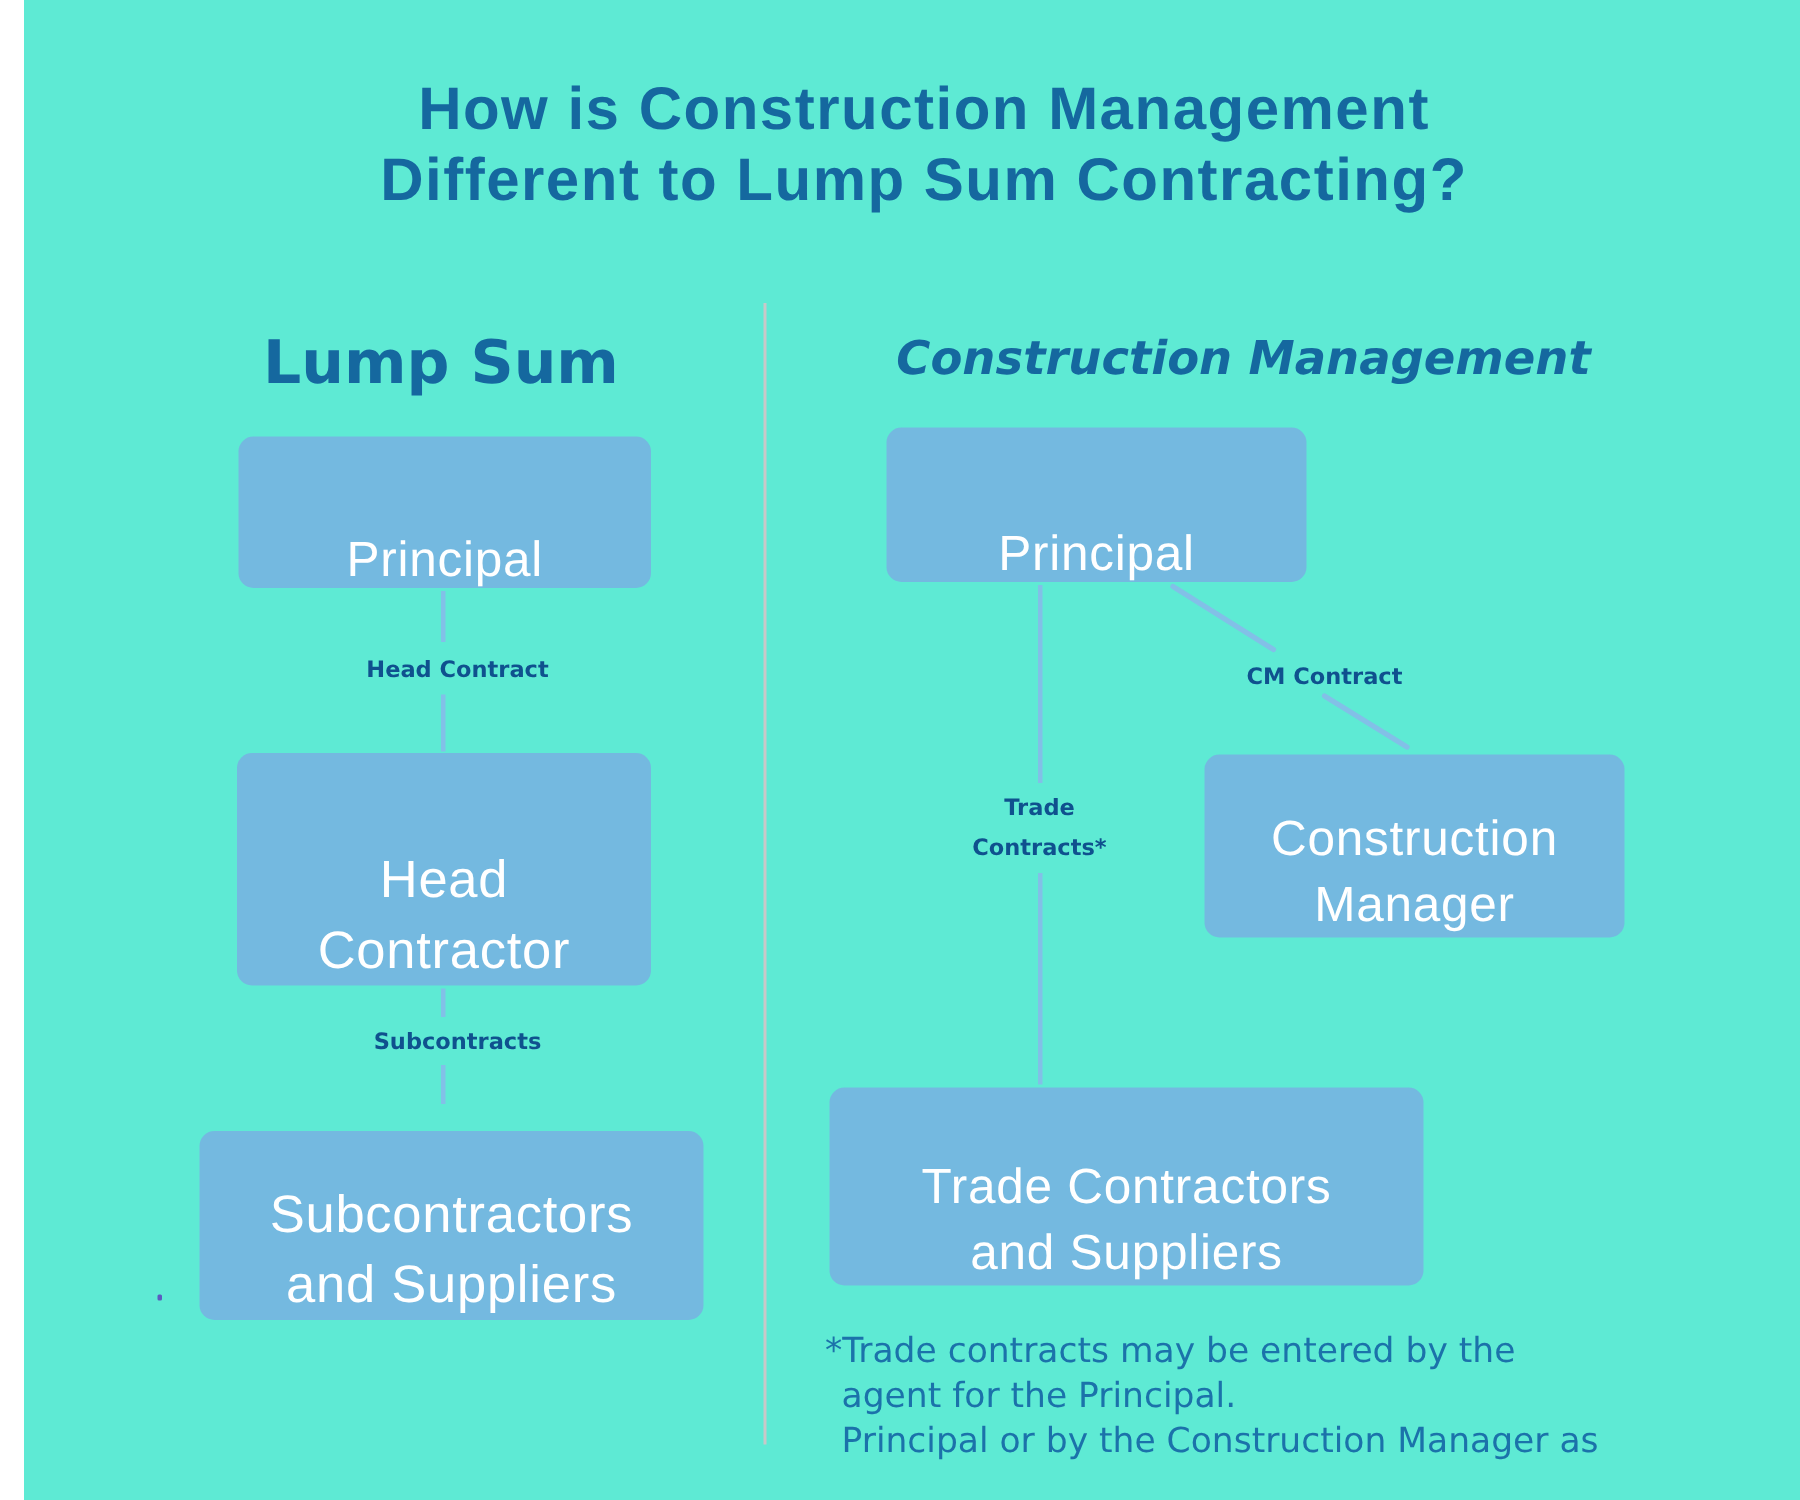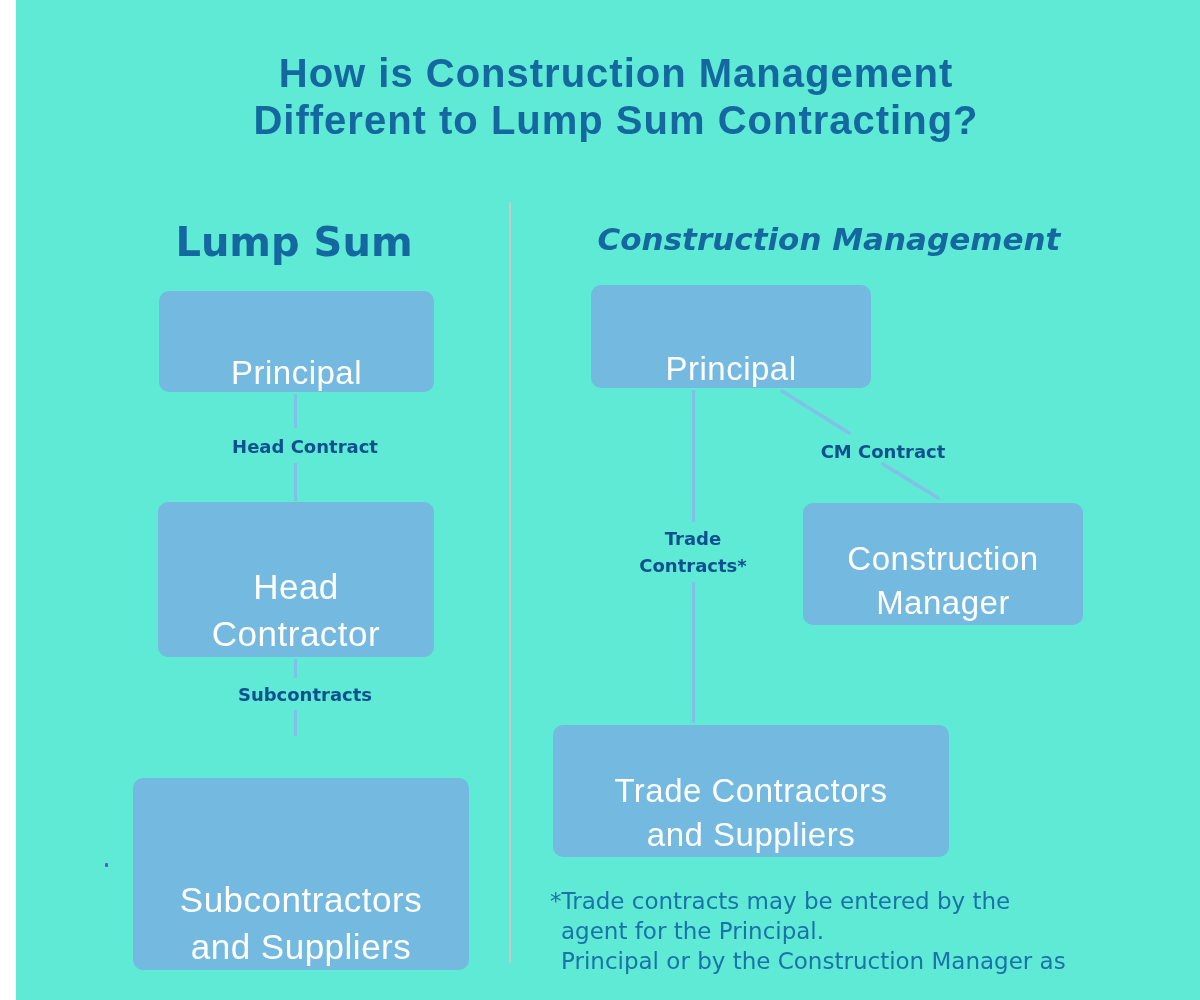--- a/index.html
+++ b/index.html
@@ -49,42 +49,42 @@
     justify-content: flex-end;
     background: var(--box-fill);
     color: var(--box-text);
     border-radius: 10px;
     text-align: center;
     letter-spacing: 0.5px;
   }
   .box span { display: block; }
   #box-l-principal       { left: 143px; top: 291px; width: 275px; height: 101px; font-size: 33px; }
   #box-l-headcontractor  { left: 142px; top: 502px; width: 276px; height: 155px; font-size: 35px; line-height: 47px; }
-  #box-l-subcontractors  { left: 117px; top: 778px; width: 336px; height: 192px; font-size: 35px; line-height: 47px; }
+  #box-l-subcontractors  { left: 117px; top: 754px; width: 336px; height: 126px; font-size: 35px; line-height: 47px; }
   #box-r-principal       { left: 575px; top: 285px; width: 280px; height: 103px; font-size: 33px; }
   #box-r-cmanager        { left: 787px; top: 503px; width: 280px; height: 122px; font-size: 33px; line-height: 44px; }
   #box-r-tradecontract   { left: 537px; top: 725px; width: 396px; height: 132px; font-size: 33px; line-height: 44px; }
   .vline {
     position: absolute;
     width: 3px;
     background: var(--connector);
   }
   #seg-a { left: 278px; top: 394px; height: 34px; }
   #seg-b { left: 278px; top: 463px; height: 38px; }
   #seg-c { left: 278px; top: 659px; height: 19px; }
   #seg-d { left: 278px; top: 710px; height: 26px; }
   #seg-e { left: 676px; top: 390px; height: 132px; }
   #seg-f { left: 676px; top: 582px; height: 141px; }
   .hlabel {
     position: absolute;
     text-align: center;
     color: var(--label-text);
     font-family: "DejaVu Sans", sans-serif;
     font-weight: bold;
-    font-size: 18px;
+    font-size: 15px;
     line-height: 27px;
   }
   #label-headcontract { left: 178px; top: 433px; width: 222px; }
   #label-subcontracts { left: 178px; top: 681px; width: 222px; }
   #label-cmcontract   { left: 767px; top: 438px; width: 200px; }
   #label-tradecontracts { left: 577px; top: 525px; width: 200px; }
   .diag-overlay {
     position: absolute;
     left: 0; top: 0;
     width: 1200px;

